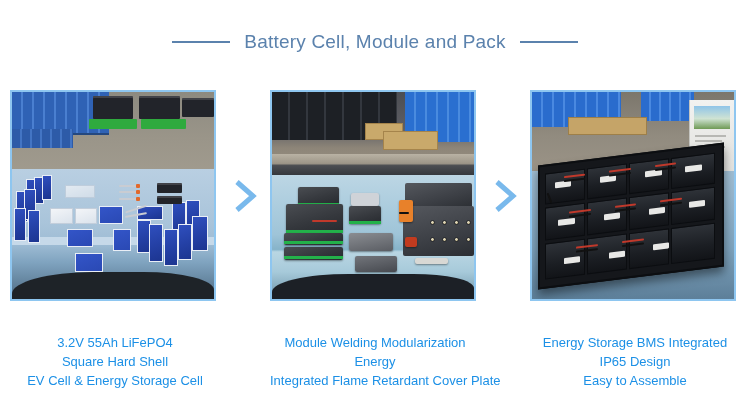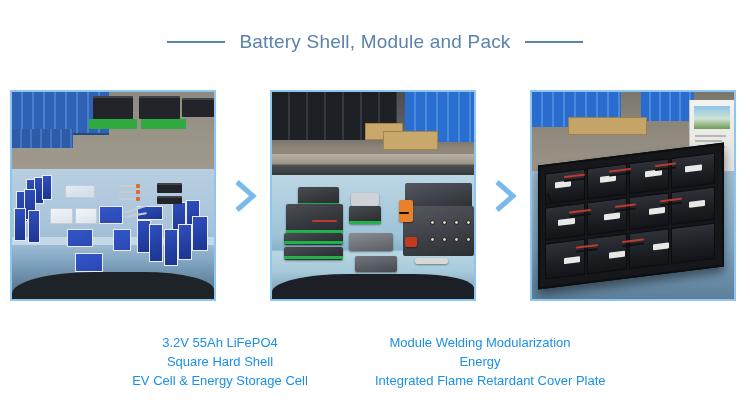--- a/index.html
+++ b/index.html
@@ -270,21 +270,21 @@
     position: absolute; height: 2px; border-radius: 1px;
   }
   .p3-wire.r { background: #c0392b; }
   .p3-wire.k { background: #111; }
 </style>
 </head>
 <body>
 
 <div class="title-row">
   <span class="title-rule"></span>
-  <span class="title-text">Battery Shell, Module and Pack</span>
+  <span class="title-text">Battery Cell, Module and Pack</span>
   <span class="title-rule"></span>
 </div>
 
 <div class="stage-row">
 
   <div class="stage">
     <div class="photo-frame">
       <div class="p1-floor"></div>
       <div class="p1-crates"></div>
       <div class="p1-crates2"></div>
@@ -473,14 +473,19 @@
   <div class="caption-gap"></div>
 
   <div class="caption">
     <div class="wide">Module Welding Modularization</div>
     <div>Energy</div>
     <div class="wide">Integrated Flame Retardant Cover Plate</div>
   </div>
 
   <div class="caption-gap"></div>
 
+  <div class="caption">
+    <div class="wide">Energy Storage BMS Integrated</div>
+    <div>IP65 Design</div>
+    <div>Easy to Assemble</div>
+  </div>
 
 </div>
 
 </body></html>

